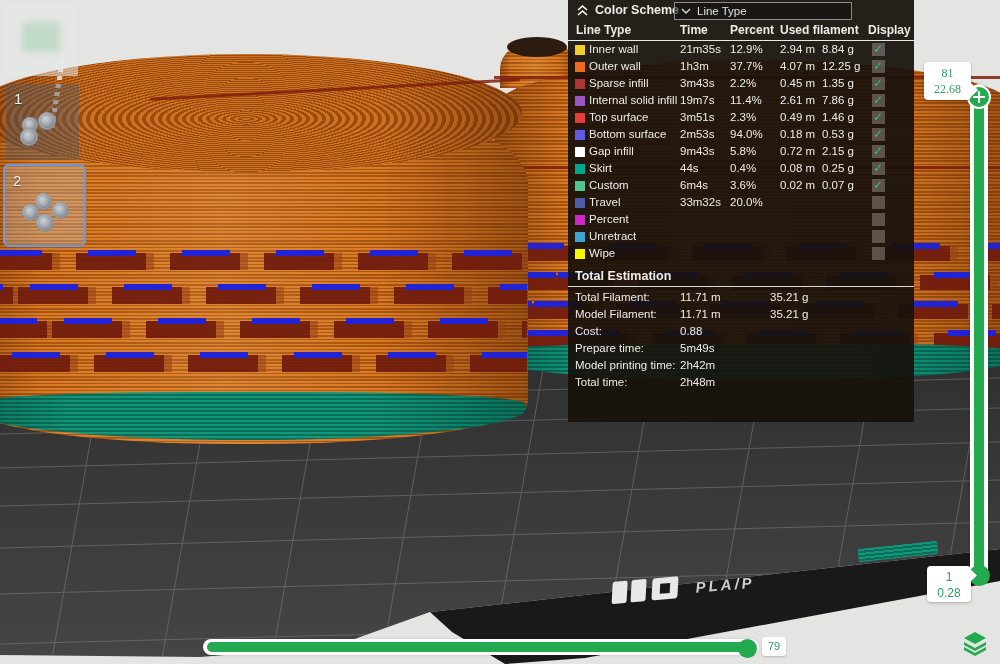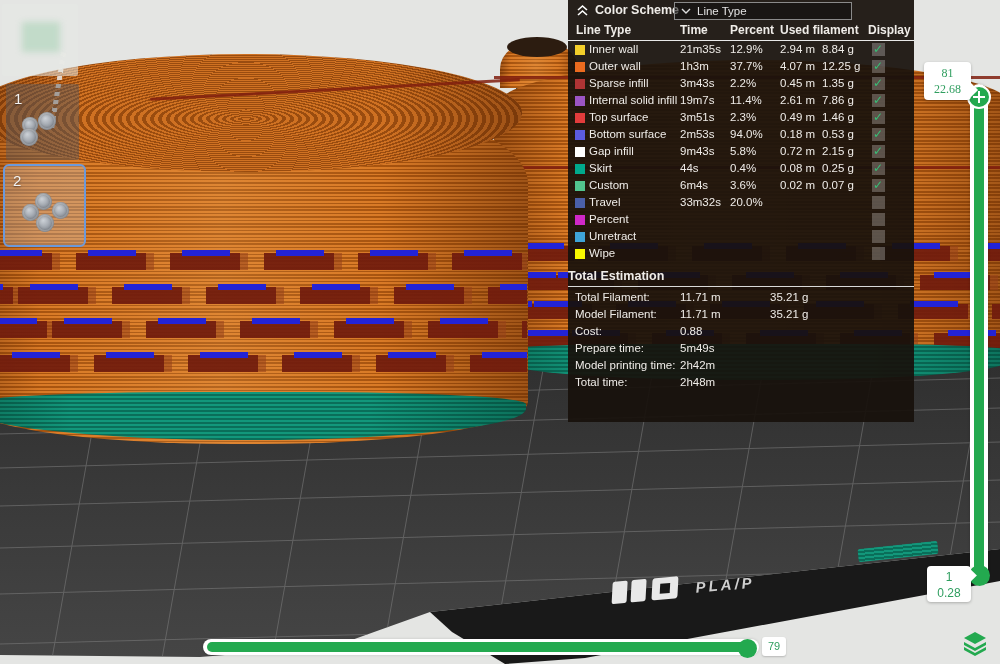--- a/index.html
+++ b/index.html
@@ -63,21 +63,21 @@
   .c-type{left:8px}.c-time{left:112px}.c-pct{left:162px}.c-used{left:212px}.c-disp{left:300px}
   .lrow{position:relative;height:17px;padding-left:8px;}
   .lrow .sw{position:absolute;left:7px;top:4px;width:10px;height:10px;}
   .lrow .lt{position:absolute;left:21px;top:0;line-height:17px;}
   .lrow .tm{position:absolute;left:112px;top:0;line-height:17px;text-align:right;}
   .lrow .pc{position:absolute;left:162px;top:0;line-height:17px;}
   .lrow .fm{position:absolute;left:212px;top:0;line-height:17px;}
   .lrow .fg{position:absolute;left:254px;top:0;line-height:17px;}
   .cbx{position:absolute;left:304px;top:2px;width:13px;height:13px;background:rgba(255,255,255,.26);cursor:pointer;}
   .cbx.checked::after{content:"\2713";position:absolute;left:1px;top:-1px;color:#38c076;font-size:12px;font-weight:bold;}
-  .tot-head{position:relative;margin-top:6px;height:17px;font-weight:bold;font-size:12.5px;line-height:17px;}
+  .tot-head{position:relative;margin-top:6px;height:17px;font-weight:bold;font-size:12.5px;padding-left:7px;line-height:17px;}
   .tot-sep{border-top:1px solid #d9d9d9;margin:1px 0 2px 0;}
   .trow{position:relative;height:17px;padding-left:36px;}
   .trow .tl{position:absolute;left:7px;top:0;line-height:17px;}
   .trow .tv1{position:absolute;left:112px;top:0;line-height:17px;}
   .trow .tv2{position:absolute;left:162px;top:0;line-height:17px;margin-left:40px;}
 
   
   .vtrack{position:absolute;left:970px;top:84px;width:18px;height:500px;background:#fff;border-radius:9px;
      box-shadow:0 0 3px rgba(0,0,0,.2);}
   .vfill{position:absolute;left:974px;top:96px;width:10px;height:478px;background:#23a94f;border-radius:5px;}

